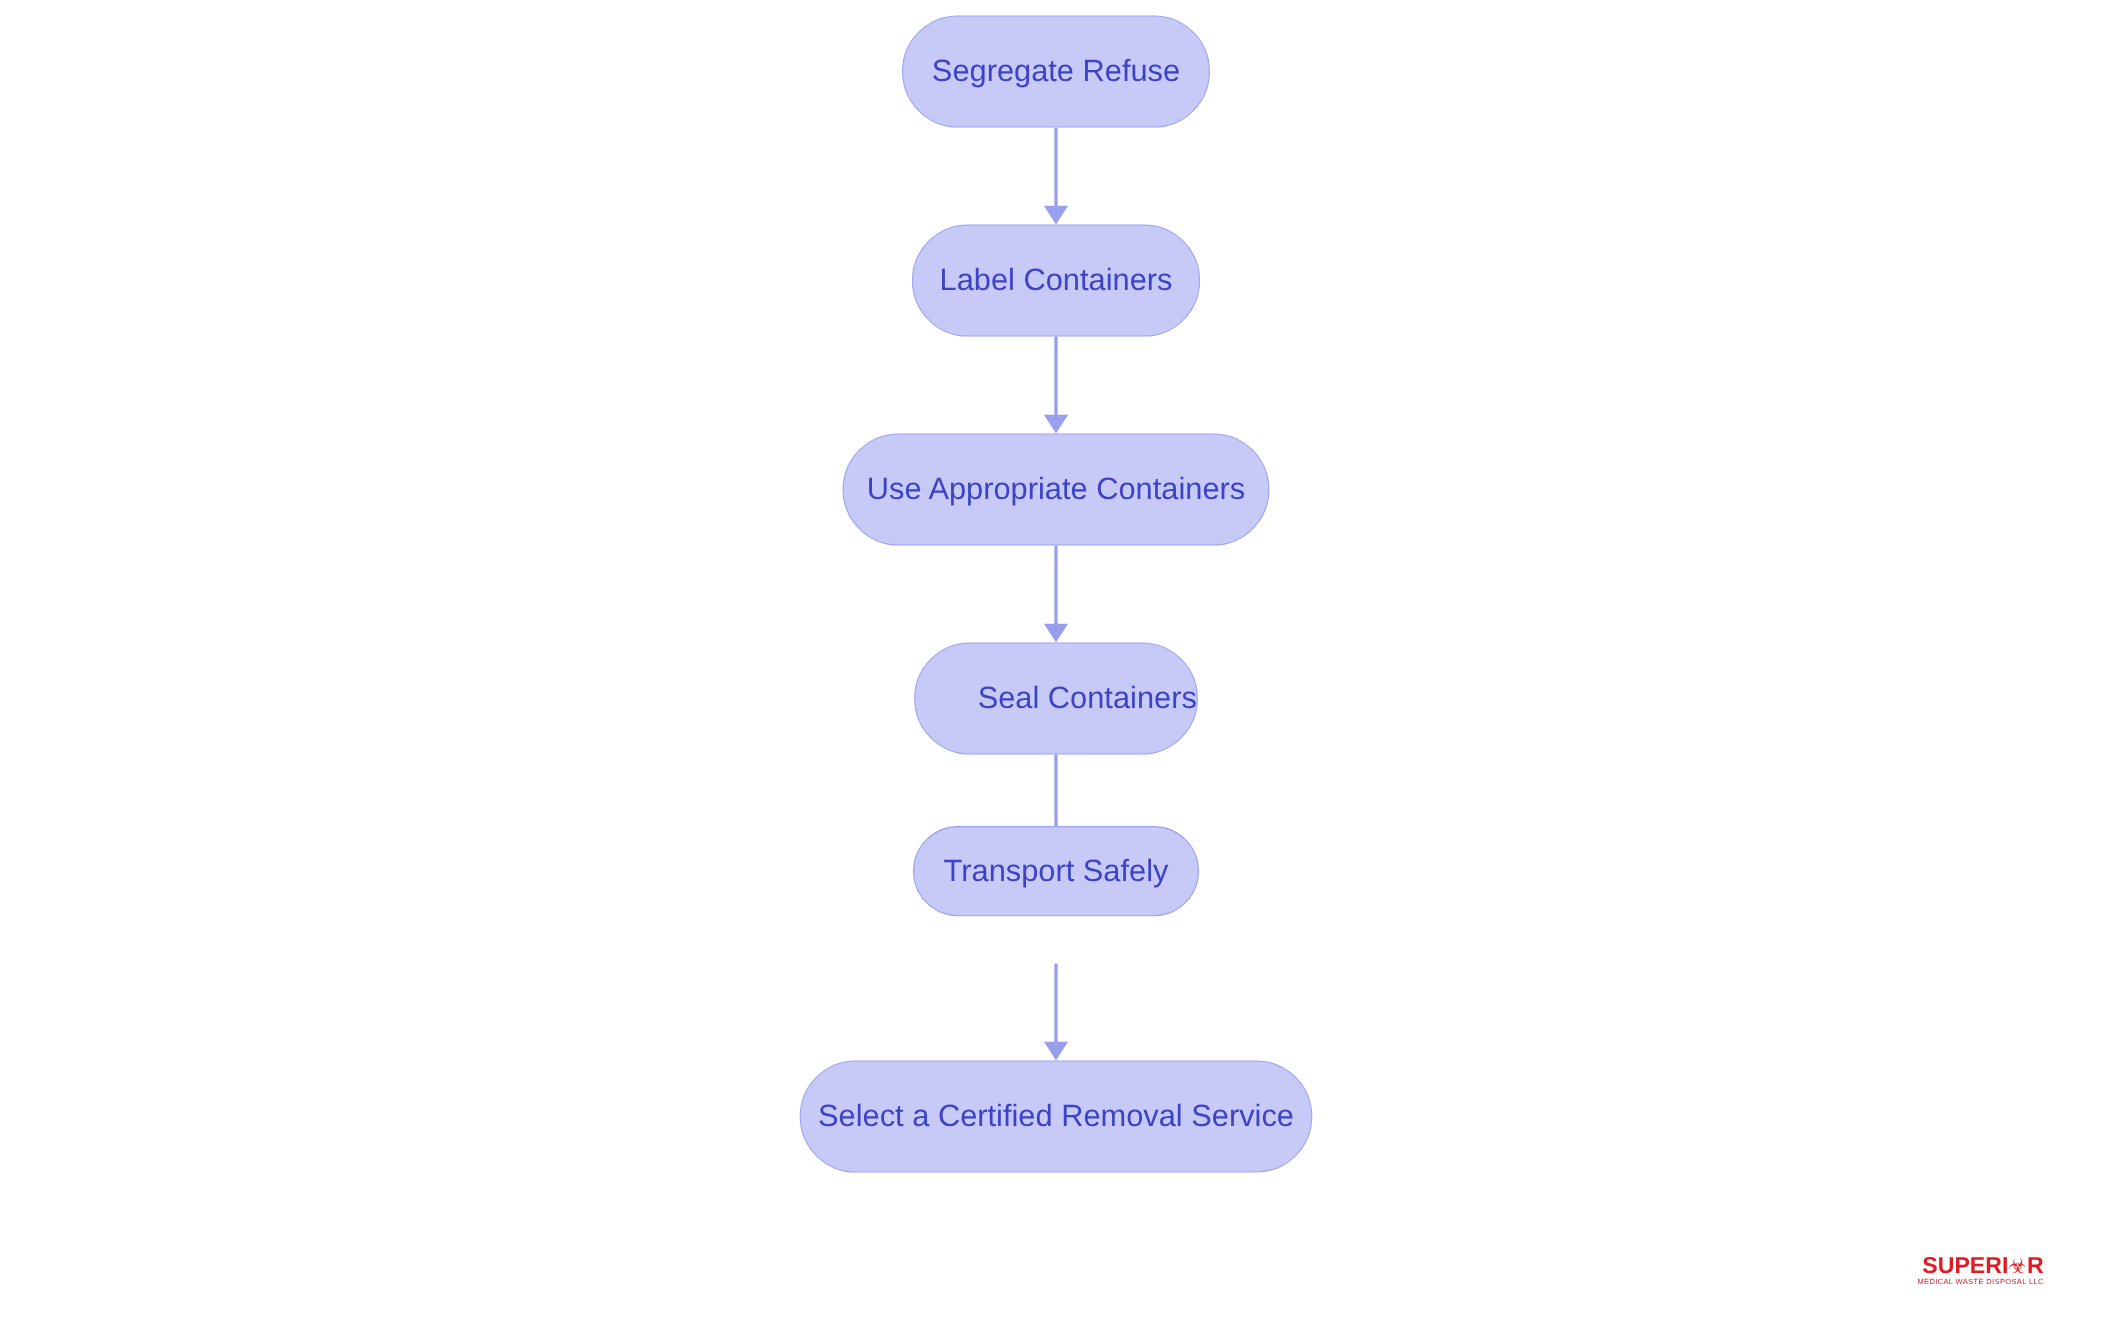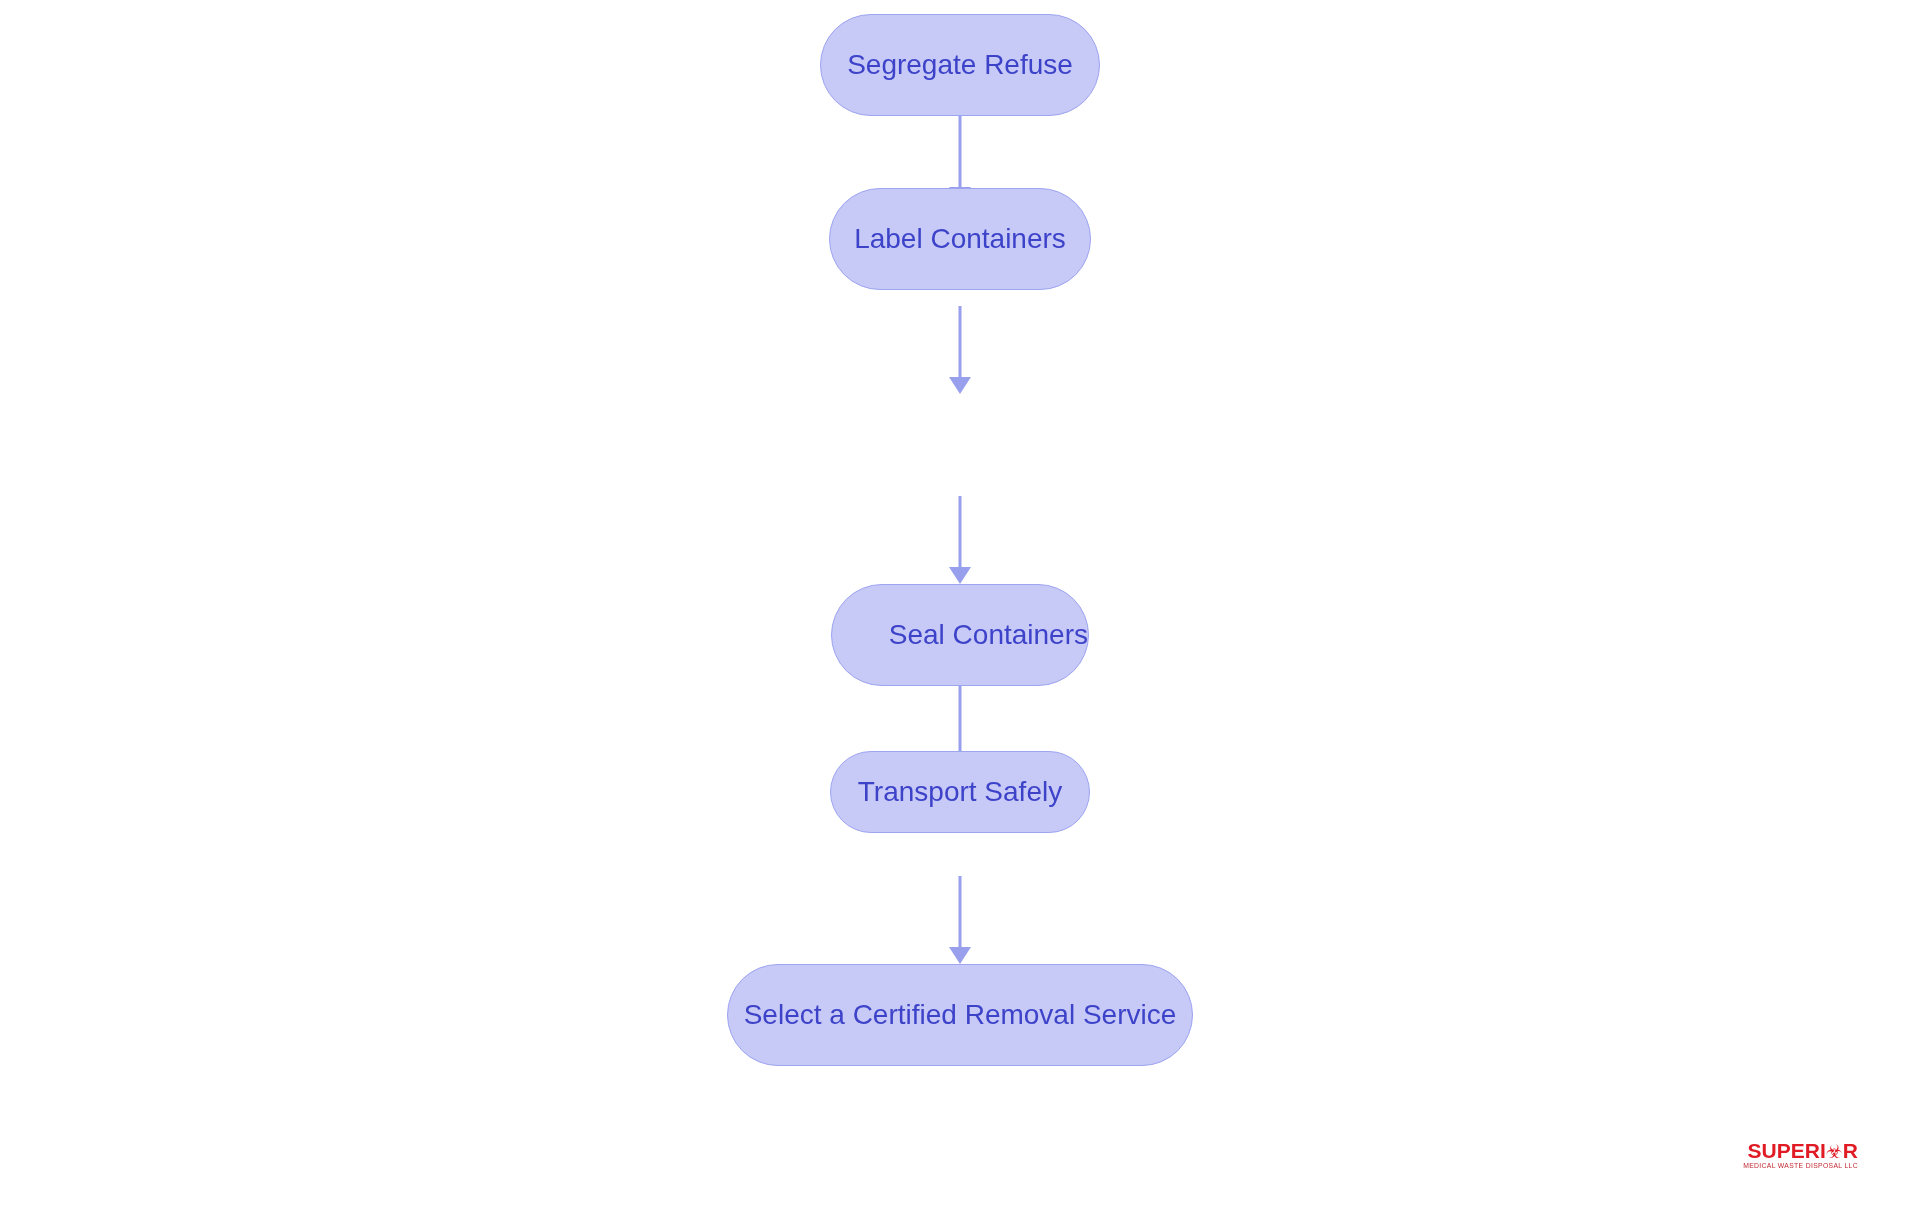--- a/index.html
+++ b/index.html
@@ -23,21 +23,21 @@
     position:absolute;box-sizing:border-box;
     background:var(--node-fill);
     border:1.5px solid var(--node-border);
     border-radius:52px;
     display:flex;align-items:center;justify-content:center;
     color:var(--node-text);
     font-size:28px;
     white-space:nowrap;
   }
   .n0{left:820px;top:14px;width:280px;height:102px;}
-  .n1{left:829px;top:188px;width:262px;height:102px;}
+  .n1{left:829px;top:204px;width:262px;height:102px;}
   .n2{left:766px;top:394px;width:388px;height:102px;}
   .n3{left:831px;top:584px;width:258px;height:102px;justify-content:flex-end;}
   .n4{left:830px;top:751px;width:260px;height:82px;}
   .n5{left:727px;top:964px;width:466px;height:102px;}
 
   .arrow{position:absolute;left:949px;width:22px;height:88px;}
   .a0{top:116px;}
   .a1{top:306px;}
   .a2{top:496px;}
   .a3{top:686px;}
@@ -89,20 +89,23 @@
 
   <div class="node n1">
     <span>Label Containers</span>
   </div>
 
   <div class="arrow a1">
     <div class="stem"></div>
     <div class="head"></div>
   </div>
 
+  <div class="node n2">
+    <span>Use Appropriate Containers</span>
+  </div>
 
   <div class="arrow a2">
     <div class="stem"></div>
     <div class="head"></div>
   </div>
 
   <div class="node n3">
     <span>Seal Containers</span>
   </div>
 

